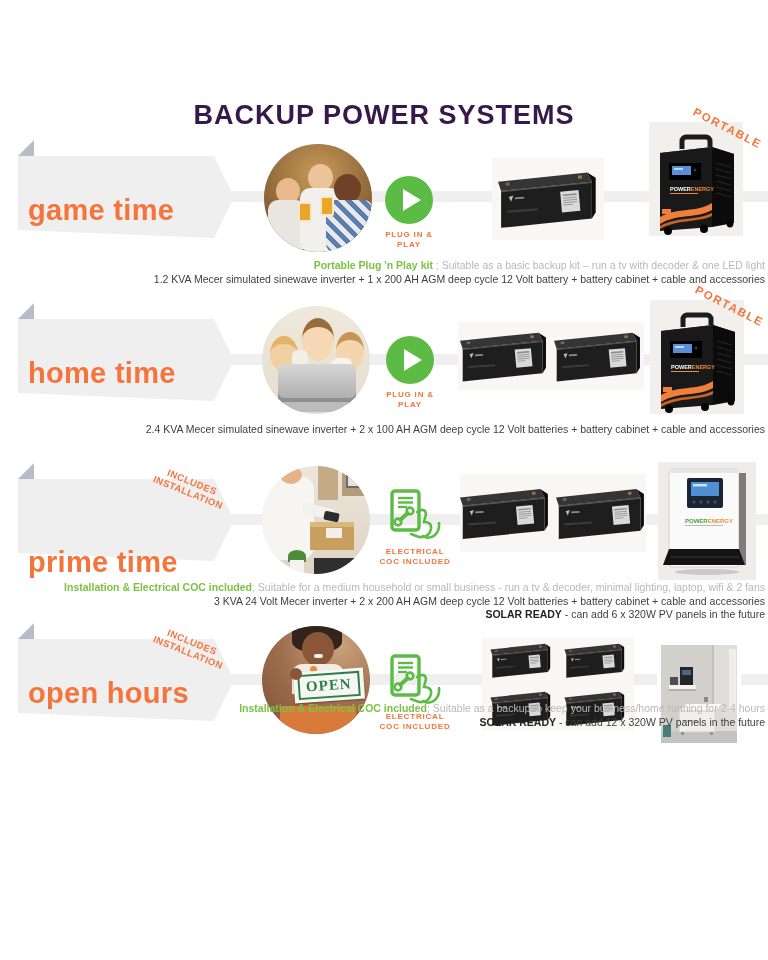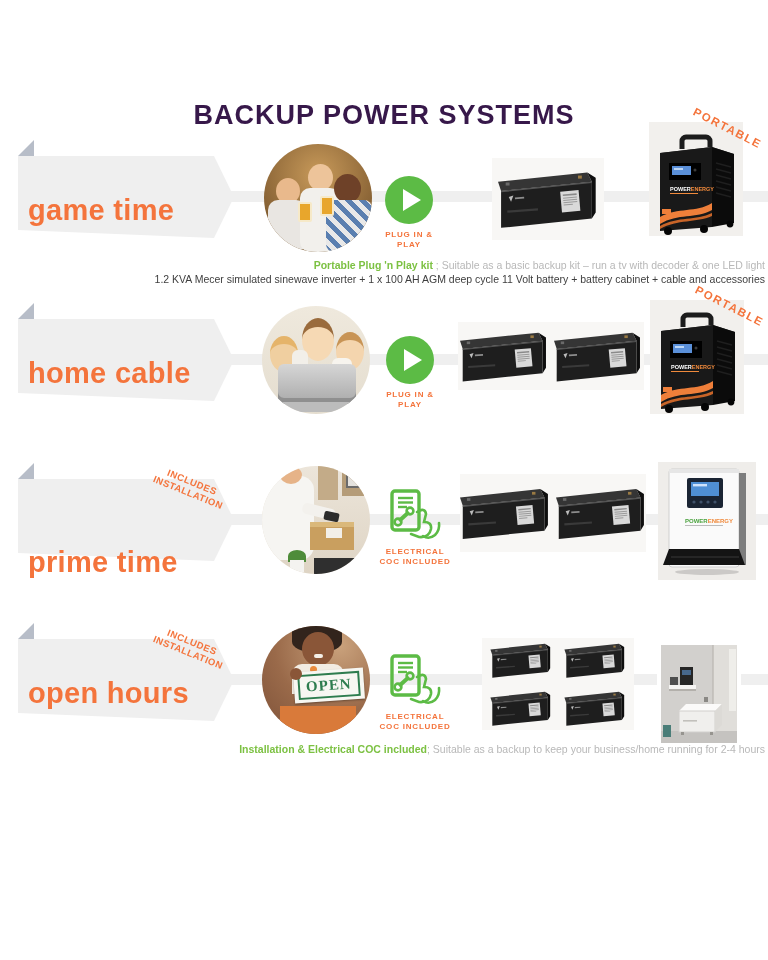--- a/index.html
+++ b/index.html
@@ -180,31 +180,31 @@
         </svg>
     </div>
     <div class="prod" style="left:649px;top:122px;width:94px;height:114px;background:#f2f0ed">
       <svg width="92" height="112" viewBox="0 0 92 112">
           <use href="#trolley"></use>
         </svg>
     </div>
     <div class="portable" style="left:690px;top:122px">PORTABLE</div>
     <div class="caps" style="top:259px">
       <div><span class="cap-green">Portable Plug 'n Play kit</span><span class="cap-gray"> ; Suitable as a basic backup kit – run a tv with decoder &amp; one LED light</span></div>
-      <div class="cap-dark">1.2 KVA Mecer simulated sinewave inverter + 1 x 100 AH AGM deep cycle 11 Volt battery + battery cabinet + cable and accessories</div>
+      <div class="cap-dark">1.2 KVA Mecer simulated sinewave inverter + 1 x 200 AH AGM deep cycle 12 Volt battery + battery cabinet + cable and accessories</div>
     </div>
   </section>
 
   <section>
     <div class="connector" style="top:354px"></div>
     <svg class="banner-svg" style="left:18px;top:303px" width="216" height="99" viewBox="0 0 216 99">
       <polygon points="0,16 16,0 16,16" fill="#B7BDC8"></polygon>
       <polygon points="0,16 196,16 216,57 196,98 0,90" fill="#EFEFEF"></polygon>
     </svg>
-    <h2 class="row-title" style="top:333px">home cable</h2>
+    <h2 class="row-title" style="top:333px">home time</h2>
     <div class="photo photo-home" style="left:262px;top:306px">
       <div class="head" style="left:8px;top:30px;width:28px;height:28px;background:#f0cfa0;border-top:8px solid #e5b46a"></div>
       <div class="head" style="left:40px;top:12px;width:32px;height:34px;background:#f6d9b4;border-top:9px solid #9a6b3c"></div>
       <div class="head" style="left:74px;top:26px;width:28px;height:30px;background:#f4d5ae;border-top:8px solid #c89455"></div>
       <div style="left:30px;top:44px;width:16px;height:20px;background:#f2efe9;border-radius:6px"></div>
       <div style="left:70px;top:52px;width:20px;height:18px;background:#f7f4ee;border-radius:6px"></div>
       <div style="left:16px;top:58px;width:78px;height:40px;border-radius:6px;
         background:linear-gradient(180deg,#d6d6d6,#a9a9a9);box-shadow:inset 0 -6px 0 #8f8f8f"></div>
       <div style="left:8px;top:96px;width:94px;height:10px;background:#bcbcbc;border-radius:3px"></div>
     </div>
@@ -220,20 +220,21 @@
           <use href="#battery"></use>
         </svg>
     </div>
     <div class="prod" style="left:650px;top:300px;width:94px;height:114px;background:#f2f0ed">
       <svg width="92" height="112" viewBox="0 0 92 112">
           <use href="#trolley"></use>
         </svg>
     </div>
     <div class="portable" style="left:692px;top:300px">PORTABLE</div>
     <div class="caps" style="top:423px">
+      <div class="cap-dark">2.4 KVA Mecer simulated sinewave inverter + 2 x 100 AH AGM deep cycle 12 Volt batteries + battery cabinet + cable and accessories</div>
     </div>
   </section>
 
   <section>
     <div class="connector" style="top:514px"></div>
     <svg class="banner-svg" style="left:18px;top:463px" width="216" height="99" viewBox="0 0 216 99">
       <polygon points="0,16 16,0 16,16" fill="#B7BDC8"></polygon>
       <polygon points="0,16 196,16 216,57 196,98 0,90" fill="#EFEFEF"></polygon>
     </svg>
     <h2 class="row-title" style="top:522px">prime time</h2>
@@ -263,20 +264,23 @@
       <svg width="90" height="60" viewBox="0 0 130 85">
           <use href="#battery"></use>
         </svg>
     </div>
     <div class="prod" style="left:658px;top:462px;width:98px;height:118px;background:#efedea">
       <svg width="88" height="112" viewBox="0 0 88 112">
           <use href="#wallinv"></use>
         </svg>
     </div>
     <div class="caps" style="top:581px">
+      <div><span class="cap-green">Installation &amp; Electrical COC included</span><span class="cap-gray">; Suitable for a medium household or small business - run a tv &amp; decoder, minimal lighting, laptop, wifi &amp; 2 fans</span></div>
+      <div class="cap-dark">3 KVA 24 Volt Mecer inverter + 2 x 200 AH AGM deep cycle 12 Volt batteries + battery cabinet + cable and accessories</div>
+      <div class="cap-dark"><span class="cap-bold">SOLAR READY</span><span> - can add 6 x 320W PV panels in the future</span></div>
     </div>
   </section>
 
   <section>
     <div class="connector" style="top:674px"></div>
     <svg class="banner-svg" style="left:18px;top:623px" width="216" height="99" viewBox="0 0 216 99">
       <polygon points="0,16 16,0 16,16" fill="#B7BDC8"></polygon>
       <polygon points="0,16 196,16 216,57 196,98 0,90" fill="#EFEFEF"></polygon>
     </svg>
     <h2 class="row-title" style="top:653px">open hours</h2>
@@ -311,18 +315,19 @@
         </svg>
       <svg width="66" height="40" viewBox="0 0 130 85">
           <use href="#battery"></use>
         </svg>
     </div>
     <div class="prod" style="left:656px;top:640px;width:86px;height:108px">
       <svg width="84" height="106" viewBox="0 0 84 106">
           <use href="#installpic"></use>
         </svg>
     </div>
-    <div class="caps" style="top:743px">
+    <div class="caps" style="top:702px">
       <div><span class="cap-green">Installation &amp; Electrical COC included</span><span class="cap-gray">; Suitable as a backup to keep your business/home running for 2-4 hours</span></div>
+      <div class="cap-dark"><span class="cap-bold">SOLAR READY</span><span> - can add 12 x 320W PV panels in the future</span></div>
     </div>
   </section>
 
 </div>
 
 </body></html>

